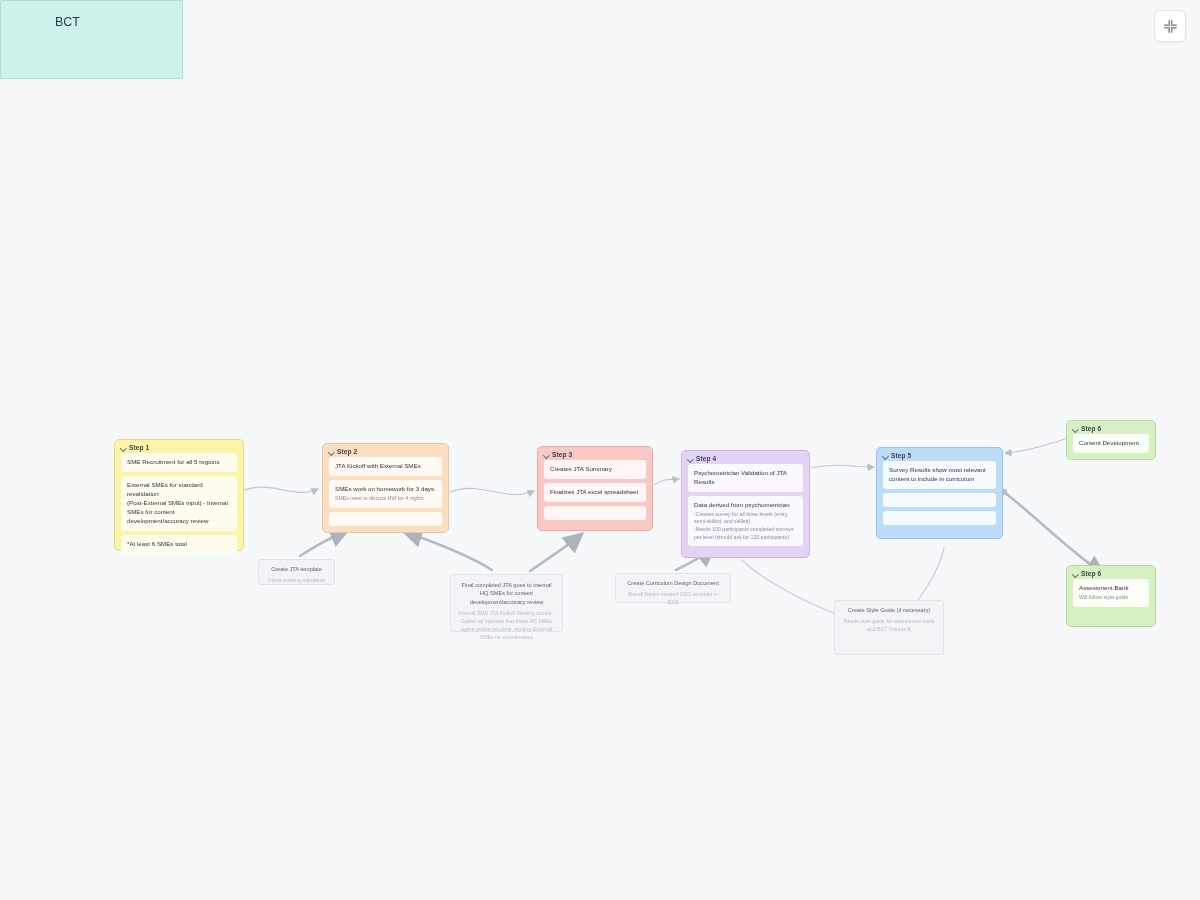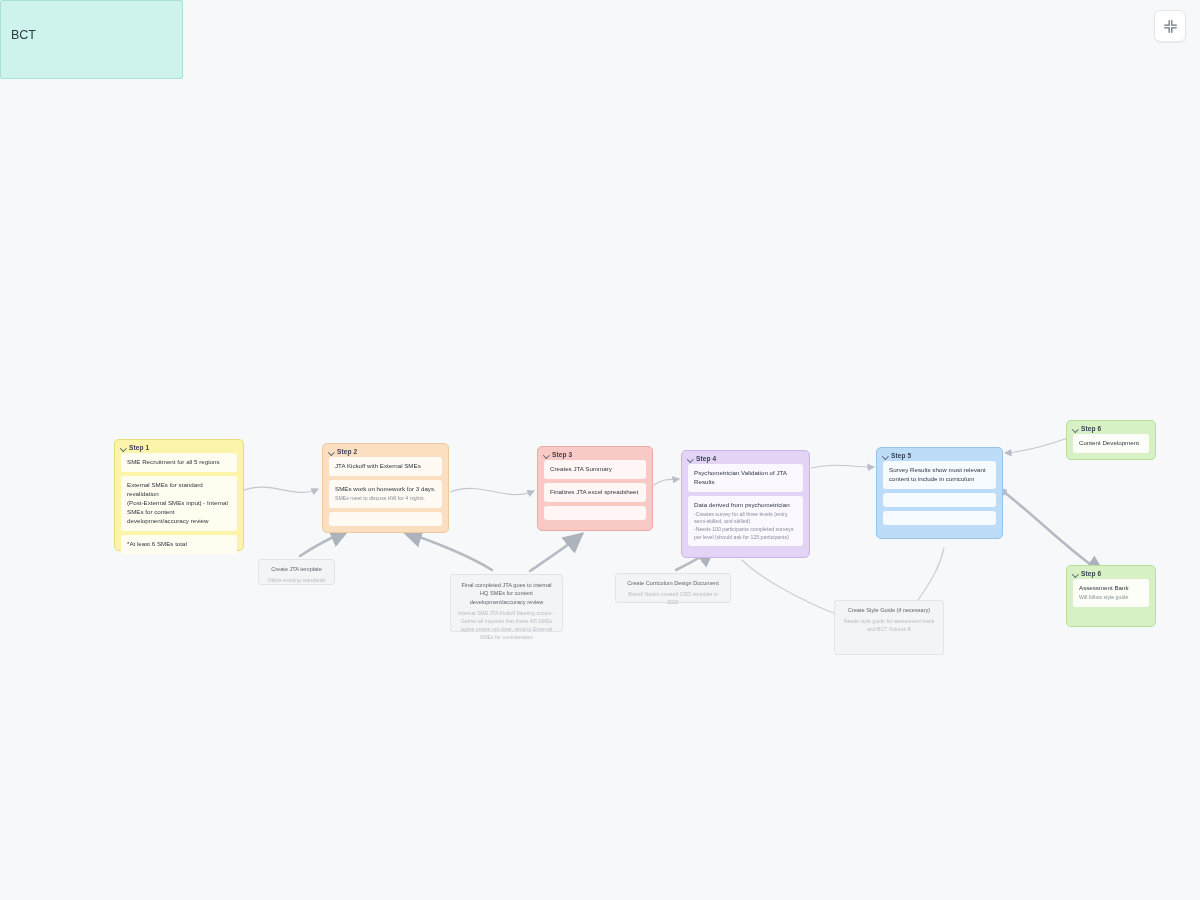--- a/index.html
+++ b/index.html
@@ -32,21 +32,21 @@
 
   .n-yellow .cell{background:#fffdf0;}
   .n-orange .cell{background:#fffaf4;}
   .n-red .cell{background:#fff6f5;}
   .n-purple .cell{background:#fbf8ff;}
   .n-blue .cell{background:#f6fbff;}
   .n-green .cell{background:#fbfff7;}
 
   
   #bct{left:96px;top:258px;width:181px;height:77px;background:#cdf3ec;border:1px solid #a9e0d8;border-radius:2px;}
-  #bct .bct-label{font-size:12.5px;color:#2b3a42;padding:27px 0 0 10px;}
+  #bct .bct-label{font-size:12.5px;color:#2b3a42;padding:14px 0 0 10px;margin-left:44px;}
 
   
   .note{position:absolute;box-sizing:border-box;background:#f3f4f6;border:1px solid #e2e4e8;border-radius:3px;padding:5px 6px;text-align:center;}
   .note .nt{font-size:5.6px;color:#60646c;line-height:1.5;}
   .note .ns{font-size:5.2px;color:#b9bdc5;line-height:1.55;margin-top:3px;}
 
   
   #fs-btn{position:absolute;right:14px;top:10px;width:30px;height:30px;background:#ffffff;border:1px solid #e4e6ea;border-radius:6px;
           box-shadow:0 1px 2px rgba(20,25,40,.06);display:flex;align-items:center;justify-content:center;cursor:pointer;}
 </style>

